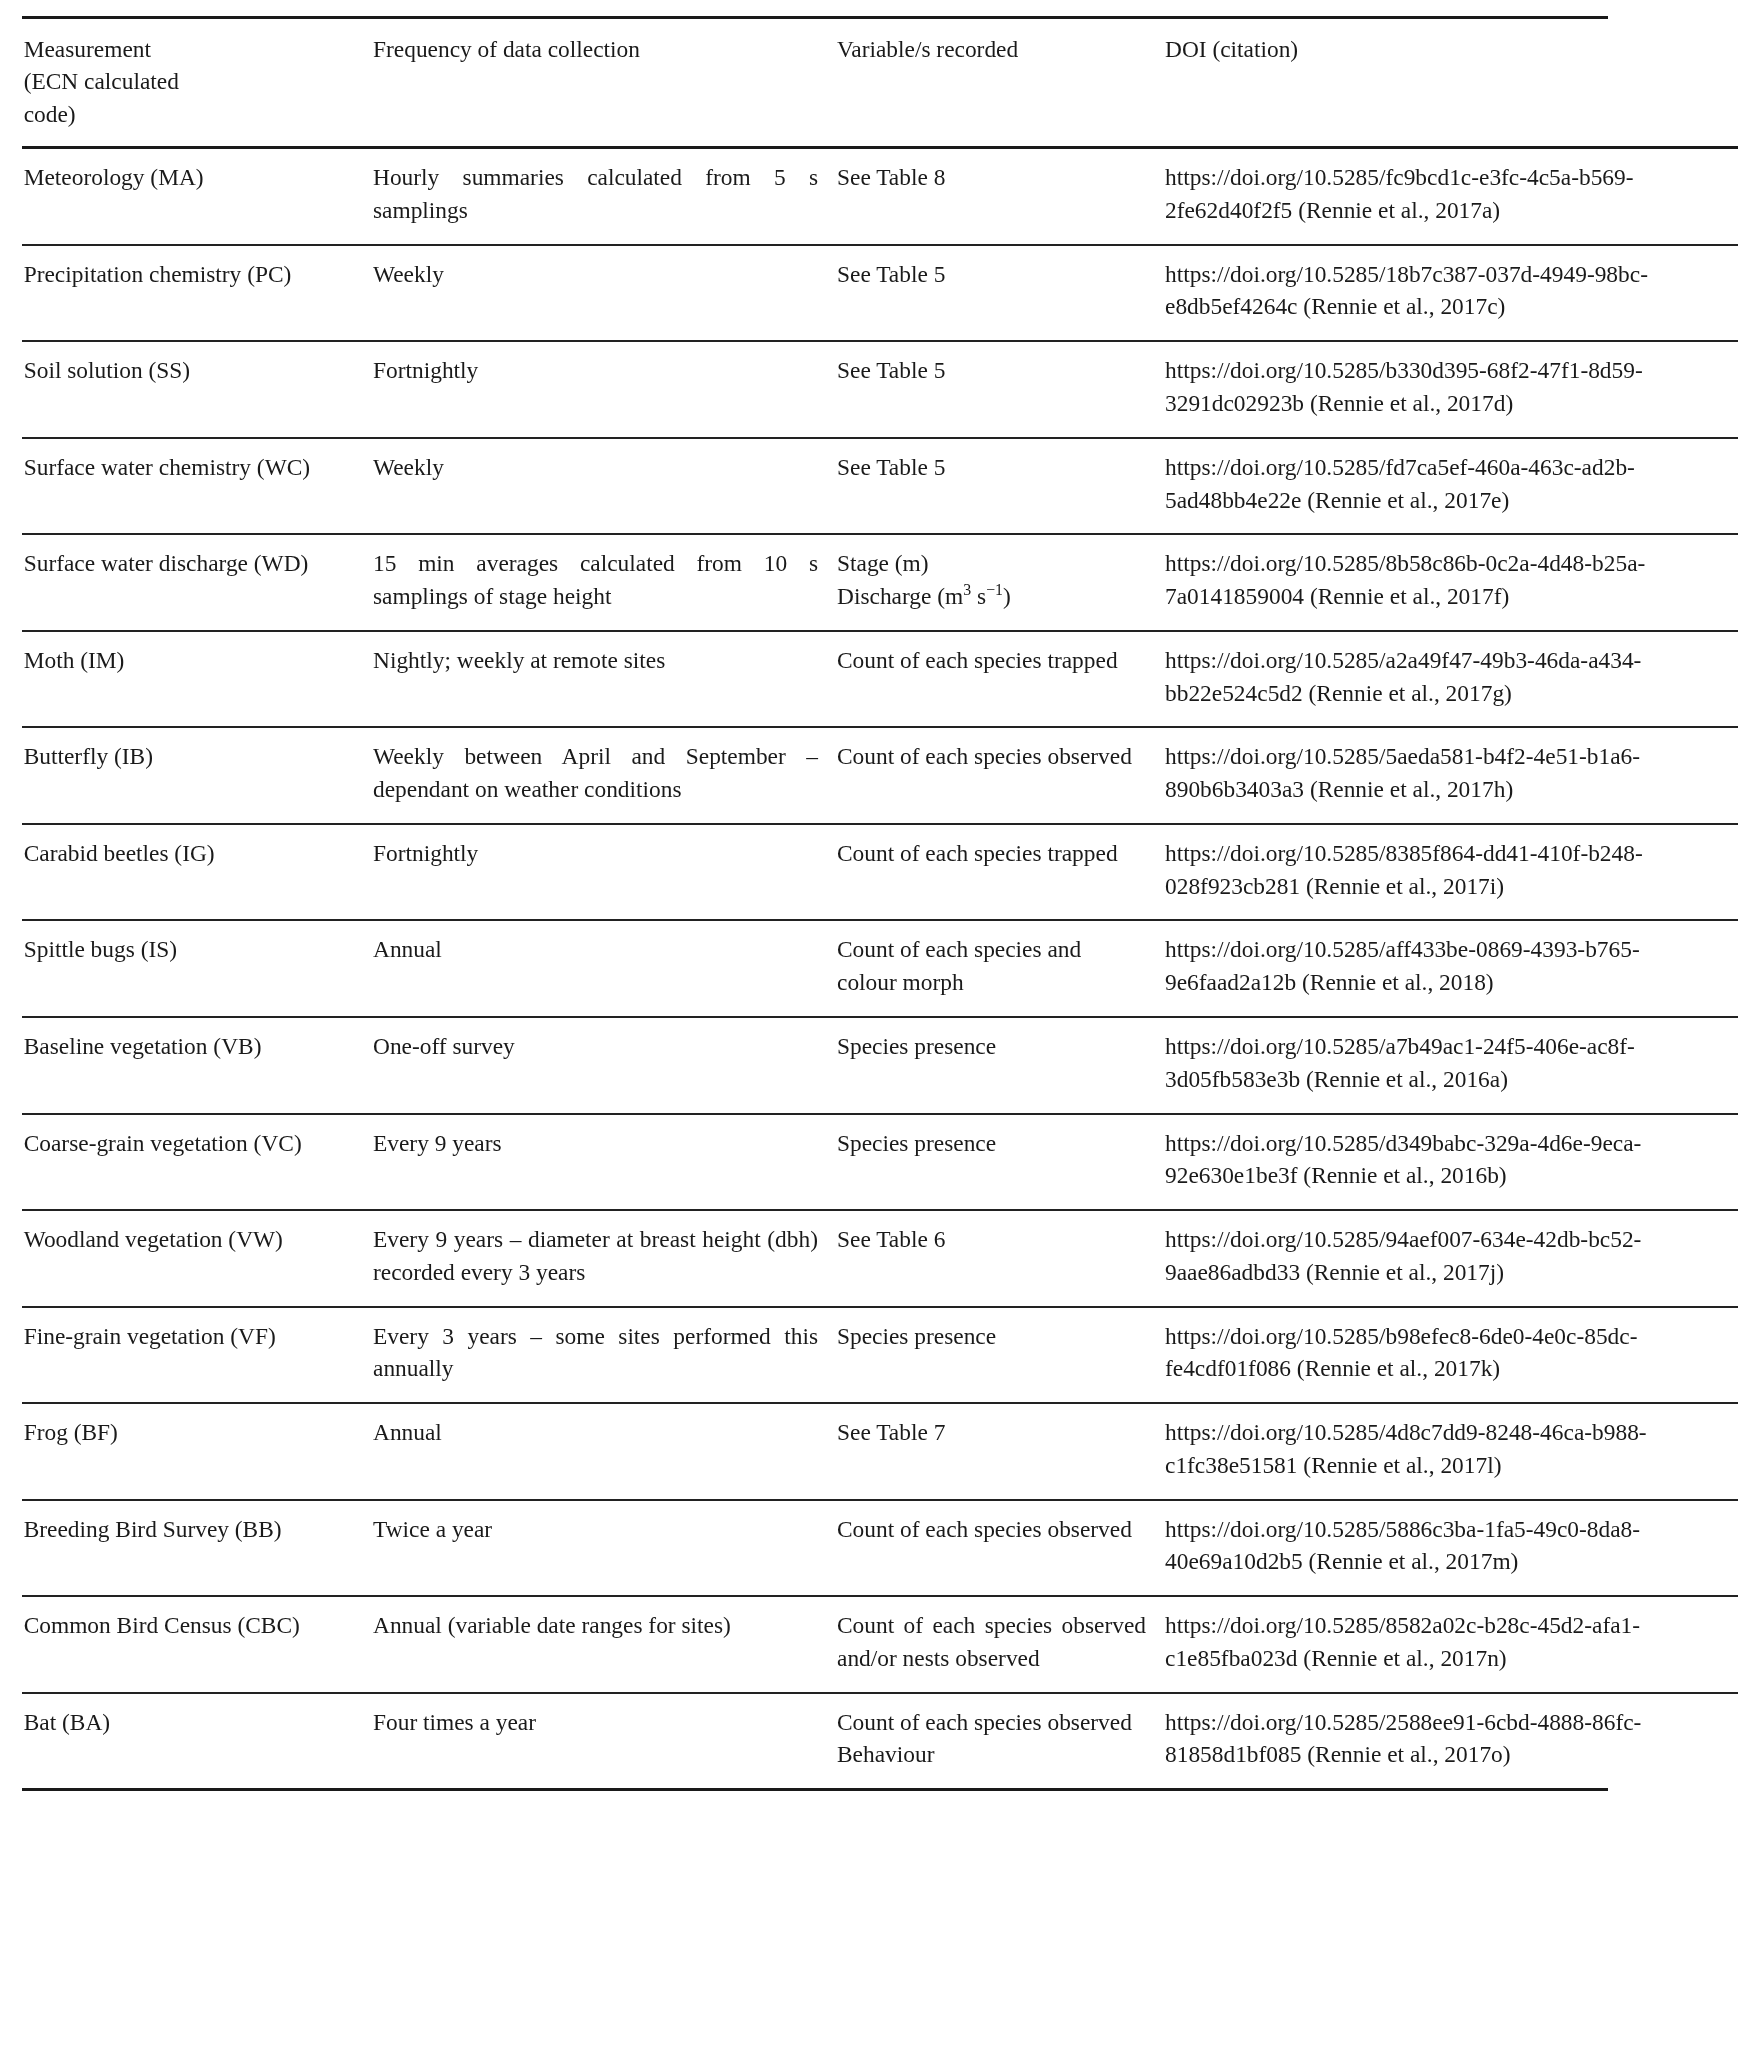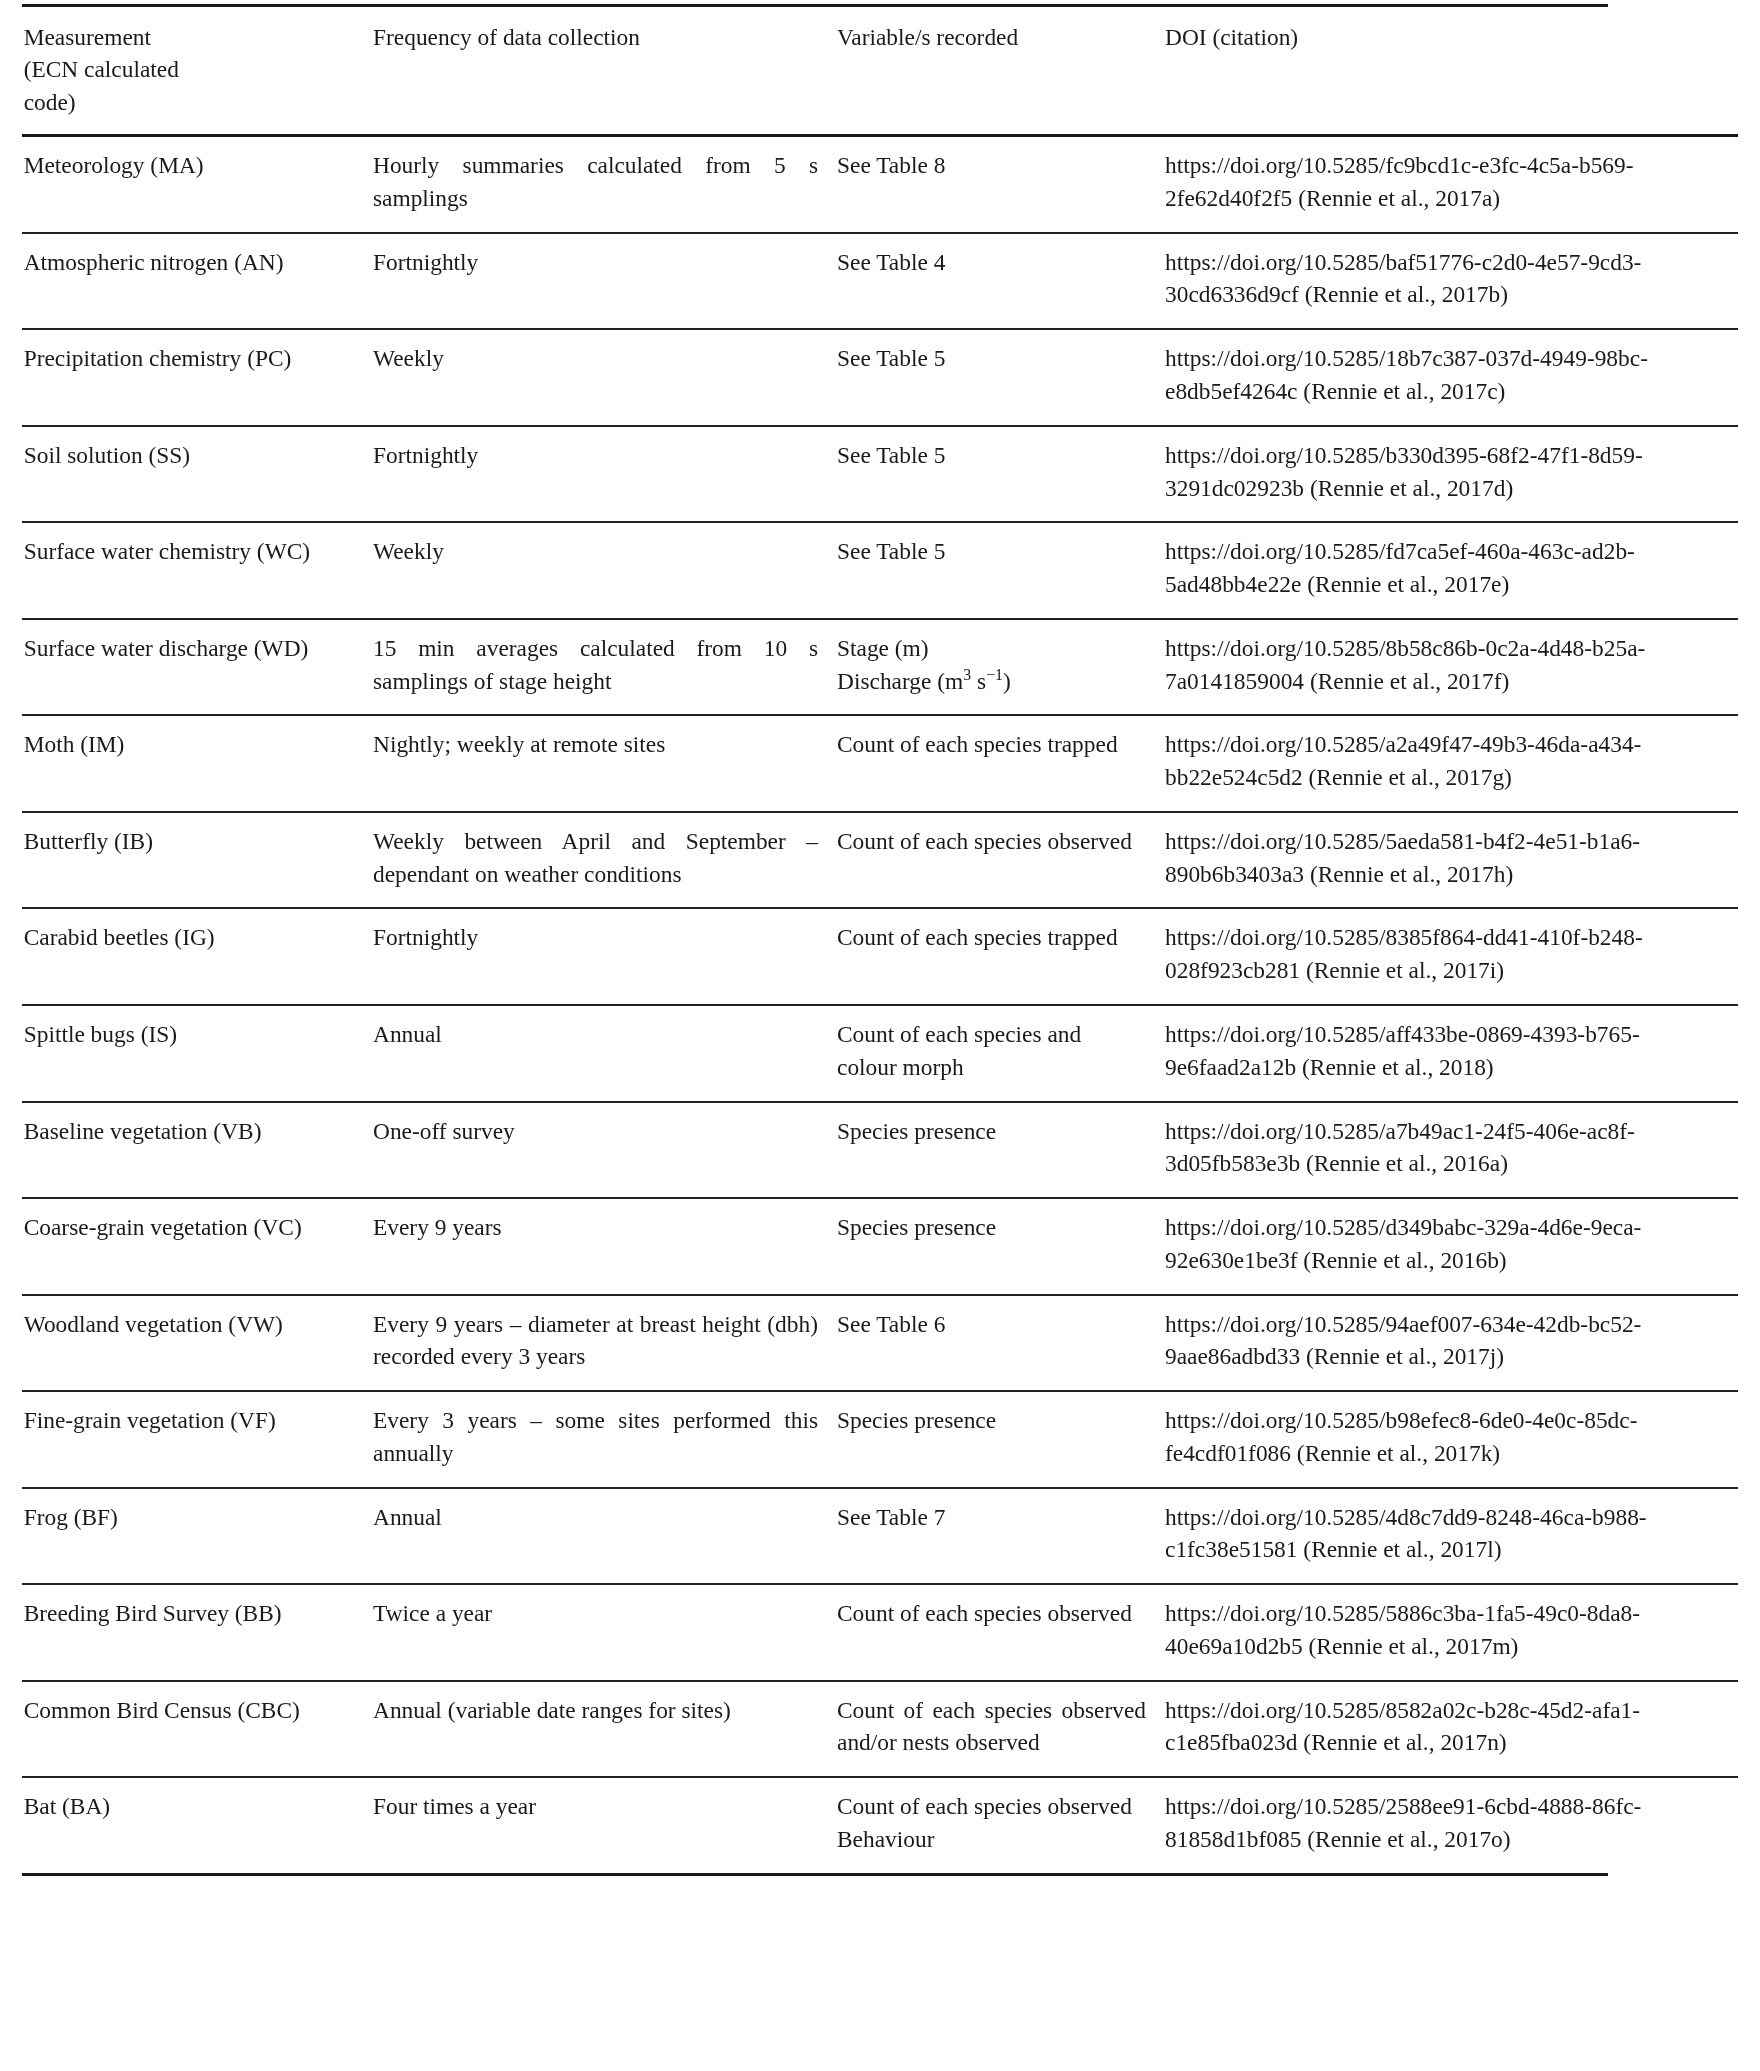--- a/index.html
+++ b/index.html
@@ -9,21 +9,21 @@
   }
   body {
     width: 1761px;
     font-family: "Liberation Serif", "DejaVu Serif", serif;
     color: #1a1a1a;
     -webkit-font-smoothing: antialiased;
   }
   #table-root {
     width: 1630px;
     box-sizing: border-box;
-    padding: 4px 22px 0 22px;
+    padding: 16px 22px 0 22px;
   }
   table.ecn-table {
     width: 1716px;
     border-collapse: collapse;
     table-layout: fixed;
     font-size: 23.4px;
     line-height: 1.40;
   }
   table.ecn-table col.c-measurement { width: 351px; }
   table.ecn-table col.c-frequency   { width: 464px; }
@@ -107,26 +107,20 @@
       </tr>
     </thead>
     <tbody id="table-body">
         <tr class="data-row">
           <td class="cell-measurement">Meteorology (MA)</td>
           <td class="cell-frequency">Hourly summaries calculated from 5 s samplings</td>
           <td class="cell-variables">See Table 8</td>
           <td class="cell-doi">https://doi.org/10.5285/fc9bcd1c-e3fc-4c5a-b569-2fe62d40f2f5 (Rennie et al., 2017a)</td>
         </tr>
         <tr class="data-row">
-          <td class="cell-measurement">Atmospheric nitrogen (AN)</td>
-          <td class="cell-frequency">Fortnightly</td>
-          <td class="cell-variables">See Table 4</td>
-          <td class="cell-doi">https://doi.org/10.5285/baf51776-c2d0-4e57-9cd3-30cd6336d9cf (Rennie et al., 2017b)</td>
-        </tr>
-        <tr class="data-row">
           <td class="cell-measurement">Precipitation chemistry (PC)</td>
           <td class="cell-frequency">Weekly</td>
           <td class="cell-variables">See Table 5</td>
           <td class="cell-doi">https://doi.org/10.5285/18b7c387-037d-4949-98bc-e8db5ef4264c (Rennie et al., 2017c)</td>
         </tr>
         <tr class="data-row">
           <td class="cell-measurement">Soil solution (SS)</td>
           <td class="cell-frequency">Fortnightly</td>
           <td class="cell-variables">See Table 5</td>
           <td class="cell-doi">https://doi.org/10.5285/b330d395-68f2-47f1-8d59-3291dc02923b (Rennie et al., 2017d)</td>

